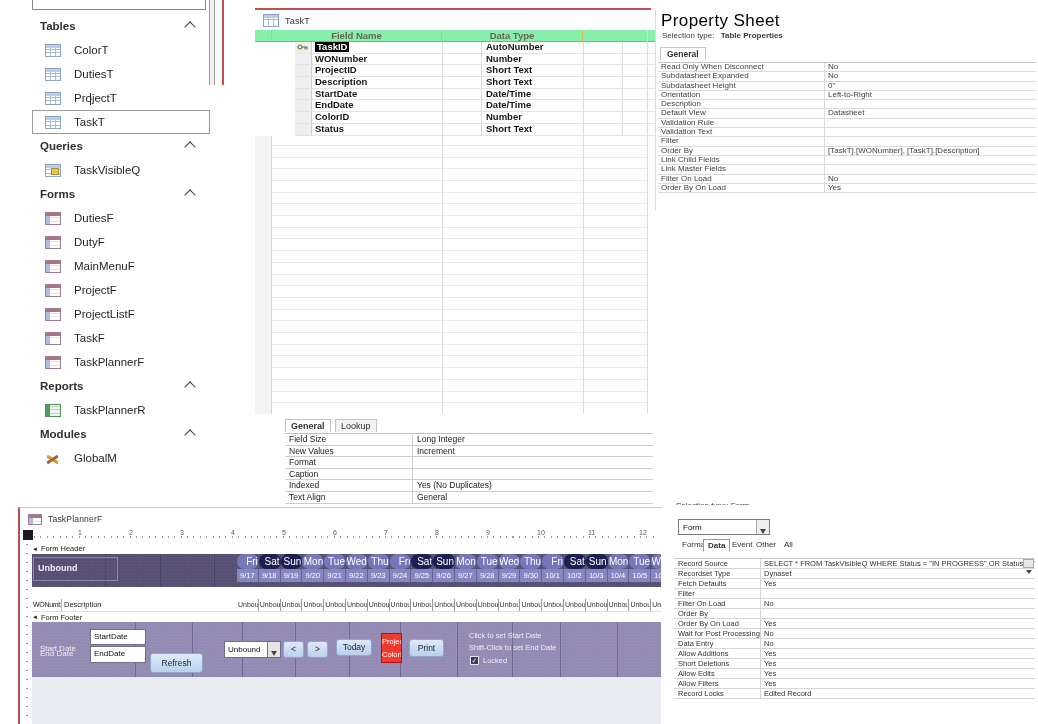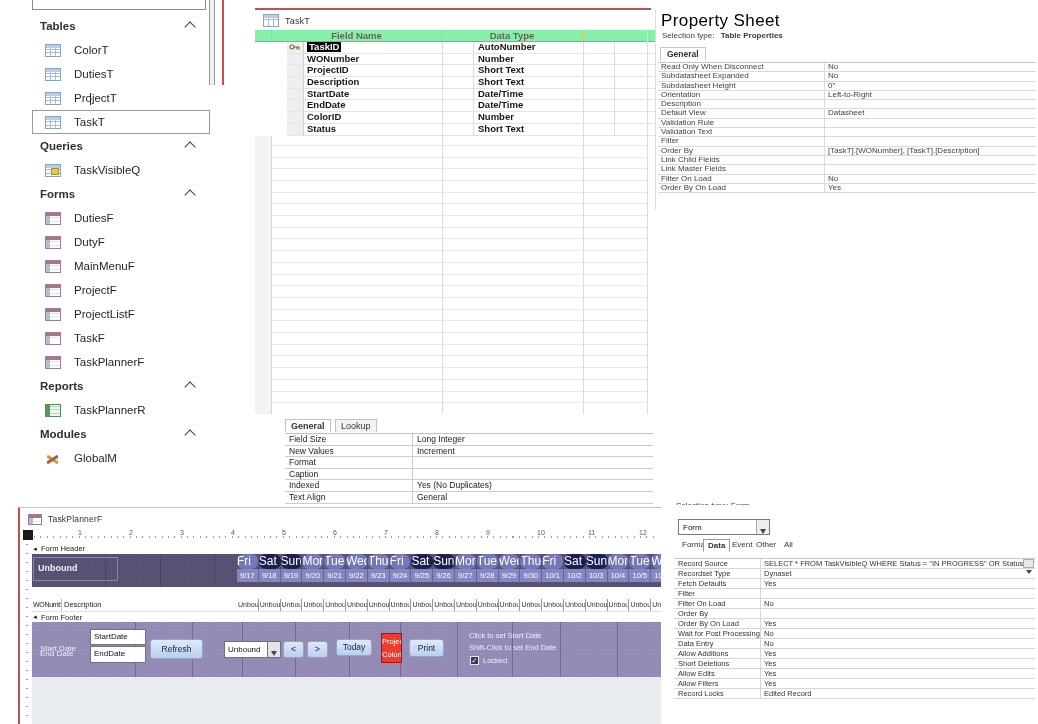--- a/index.html
+++ b/index.html
@@ -54,21 +54,21 @@
   .ps-tab { font-size: 8.5px; font-weight: bold; color: #333; border: 1px solid #c5c5c5; border-bottom: none; background: #fff; padding: 1px 6px; display: inline-block; }
   .ps-row { display: flex; height: 9.3px; border-bottom: 1px solid #dadada; }
   .ps-name { width: 167px; border-right: 1px solid #dadada; font-size: 8px; color: #3f3f3f; padding-left: 3px; line-height: 8.3px; white-space: nowrap; overflow: hidden; }
   .ps-val { flex: 1; font-size: 8px; color: #3f3f3f; padding-left: 3px; line-height: 8.3px; white-space: nowrap; overflow: hidden; }
 
   
   .fdw { position: absolute; left: 18px; top: 507px; width: 644px; height: 217px; background: #fff; border-left: 2px solid #c0504d; border-top: 1px solid #e3bcbc; }
   .section-bar { position: absolute; display: flex; align-items: center; font-size: 7.5px; color: #1a1a1a; background: #fff; }
   .sec-glyph { font-size: 6px; color: #111; margin-right: 3px; }
   .band { background-image: radial-gradient(rgba(255,255,255,.08) .6px, rgba(0,0,0,0) .6px); background-size: 3px 3px; }
-  .day-cell { position: absolute; top: 0; height: 15px; color: #fff; font-size: 12px; text-align: left; line-height: 15px; border-right: 1px solid rgba(35,35,80,.4); overflow: hidden; border-radius: 7px; }
+  .day-cell { position: absolute; top: 0; height: 15px; color: #fff; font-size: 10px; text-align: right; line-height: 15px; border-right: 1px solid rgba(35,35,80,.4); overflow: hidden; border-radius: 7px; }
   .date-cell { position: absolute; top: 15px; height: 13px; background: #8487c2; color: #fff; font-size: 7.5px; text-align: center; line-height: 13px; border-right: 1px solid rgba(35,35,80,.35); overflow: hidden; }
   .u-cell { position: absolute; top: 1px; height: 12px; background: #fff; border-right: 1px solid #9a9a9a; font-size: 7px; color: #333; line-height: 12px; padding-left: 1px; white-space: nowrap; overflow: hidden; }
   .btn { position: absolute; background: linear-gradient(#dfeafa, #b9cfee); border: 1px solid #91a7c9; border-radius: 3px; font-size: 8.5px; color: #1d1d33; text-align: center; }
   .wlabel { position: absolute; color: #f2eef8; font-size: 8px; white-space: nowrap; }
   .wbox { position: absolute; background: #fff; border: 1px solid #6f6f8a; font-size: 8px; color: #111; padding-left: 3px; line-height: 14px; white-space: nowrap; overflow: hidden; }
   .guide { position: absolute; top: 0; bottom: 0; width: 1px; background: rgba(50,42,85,.35); }
   .tri-down { width: 0; height: 0; border-left: 3.5px solid rgba(0,0,0,0); border-right: 3.5px solid rgba(0,0,0,0); border-top: 5px solid #444; display: inline-block; }
 
   
   .fps { position: absolute; left: 672px; top: 497px; width: 366px; height: 227px; background: #fff; }
@@ -180,21 +180,21 @@
 
     <div class="abs" style="left:0; top:22px; width:393px; height:384px;">
 
       <div class="abs" style="left:0; top:0; width:467px; height:12px; background:#86efac; border-bottom:1px solid #b5a14e; display:flex;">
         <div style="width:17px; border-right:1px solid #dec04e;"></div>
         <div class="grid-hdr-cell" style="width:170px; border-right:1px solid #dec04e;">Field Name</div>
         <div class="grid-hdr-cell" style="width:141px; border-right:1px solid #dec04e;">Data Type</div>
         <div style="flex:1;"></div>
       </div>
 
-      <div class="abs" id="field-rows" style="left:0; top:12px; width:428px;padding-left:32px;">
+      <div class="abs" id="field-rows" style="left:8px; top:12px; width:428px;padding-left:32px;">
           <div class="f-row">
             <div class="f-sel">
               <svg width="11" height="10" style="position:absolute;left:2px;top:0">
                 <circle cx="3" cy="5" r="2" fill="none" stroke="#7a6a2f" stroke-width="1.2"></circle>
                 <path d="M5 5 H10 M8 5 V7.5 M10 5 V7.5" stroke="#7a6a2f" stroke-width="1.2" fill="none"></path>
               </svg>
             </div>
             <div class="f-name"><span class="blackhl">TaskID</span></div>
             <div class="f-type">AutoNumber</div>
             <div class="f-extra"></div>
@@ -479,21 +479,21 @@
       <div class="guide" style="left:425px;"></div>
       <div class="guide" style="left:480px;"></div>
       <div class="guide" style="left:528px;"></div>
       <div class="guide" style="left:585px;"></div>
 
       <span class="wlabel" style="left:8px; top:10px;margin-top:12px;">Start Date</span>
       <span class="wlabel" style="left:8px; top:27px;">End Date</span>
       <div class="wbox" style="left:58px; top:7px; width:56px; height:16px;">StartDate</div>
       <div class="wbox" style="left:58px; top:24px; width:56px; height:17px;">EndDate</div>
 
-      <div class="btn" style="left:118px; top:17px; width:53px; height:20px; line-height:18px;">Refresh</div>
+      <div class="btn" style="left:118px; top:31px; width:53px; height:20px; line-height:18px;">Refresh</div>
 
       <div class="wbox" style="left:192px; top:19px; width:44px; height:17px; line-height:15px;">Unbound</div>
       <div class="abs" style="left:236px; top:19px; width:13px; height:17px; background:#e4e4e4; border:1px solid #6f6f8a; border-left:none; text-align:center;">
         <span class="tri-down" style="margin-top:6px;"></span>
       </div>
 
       <div class="btn" style="left:251px; top:19px; width:21px; height:17px; line-height:15px;">&lt;</div>
       <div class="btn" style="left:275px; top:19px; width:21px; height:17px; line-height:15px;">&gt;</div>
 
       <div class="btn" style="left:304px; top:17px; width:36px; height:17px; line-height:15px;">Today</div>

